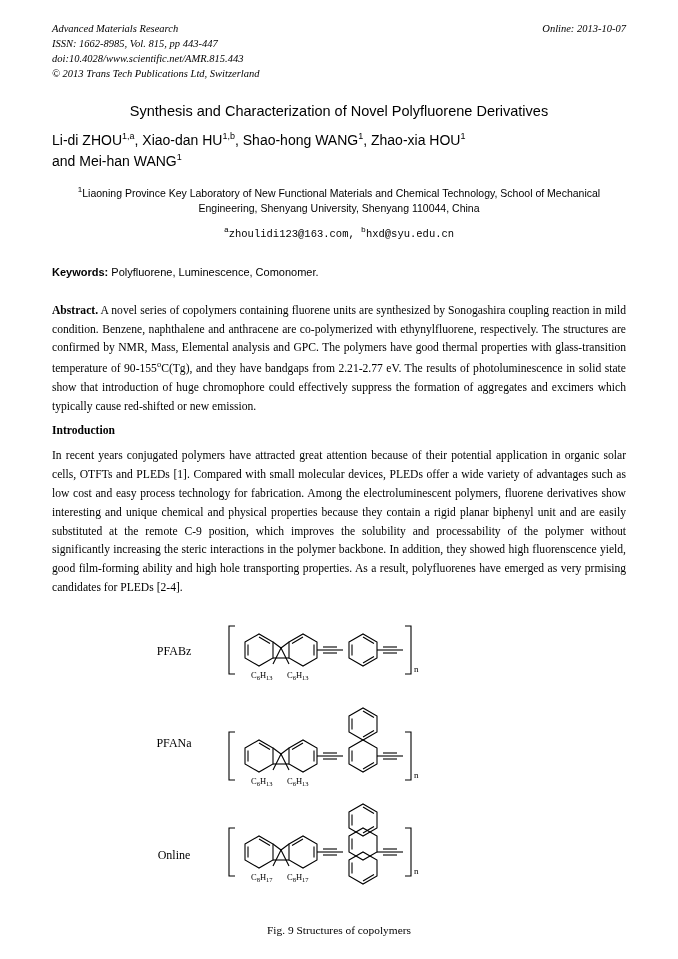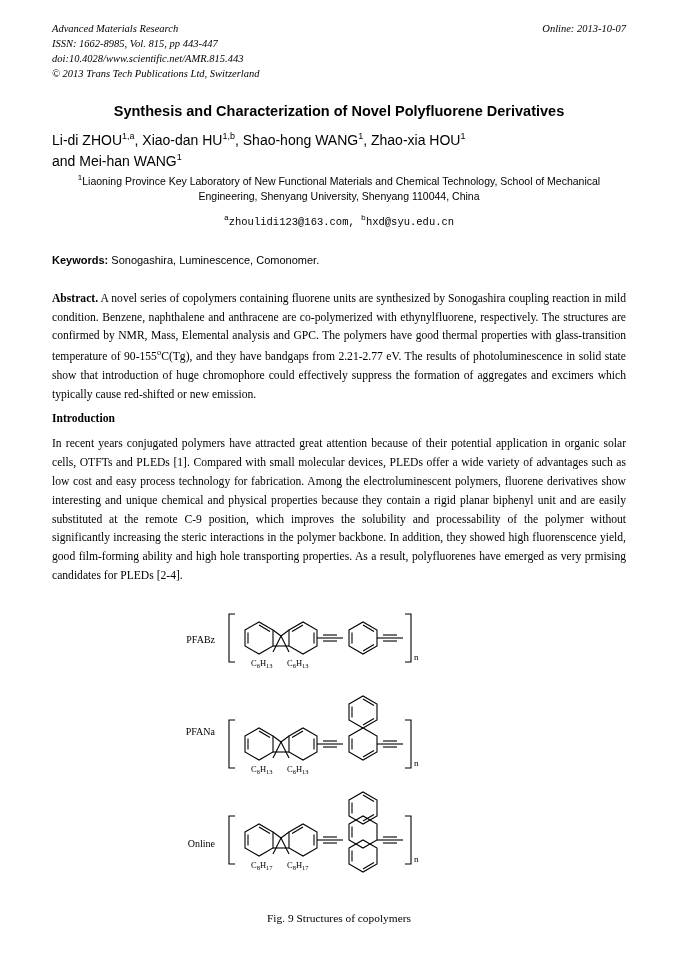--- a/index.html
+++ b/index.html
@@ -31,34 +31,34 @@
     line-height: 1.42;
   }
   .hdr-left div, .hdr-right div { white-space: nowrap; }
   .hdr-right { text-align: right; }
 
   
   .title {
     margin-top: 20px;
     text-align: center;
     font-family: "Liberation Sans", sans-serif;
-    font-weight: bold;
+    font-weight: normal;
     font-size: 14.5px;
     line-height: 1.3;
   }
   .authors {
     margin-top: 10px;
     text-align: left;
     font-family: "Liberation Sans", sans-serif;
     font-size: 14px;
     line-height: 1.5;
   }
   .authors sup { font-size: 9px; vertical-align: super; }
   .affil {
-    margin-top: 0;
+    margin-top: 12px;
     text-align: center;
     font-family: "Liberation Sans", sans-serif;
     font-size: 10.5px;
     line-height: 1.45;
     padding: 0 8px;
   }
   .affil sup { font-size: 8px; vertical-align: super; }
   .emails {
     margin-top: 9px;
     text-align: center;
@@ -102,22 +102,22 @@
     align-items: center;
   }
   .scheme-row {
     position: relative;
     width: 440px;
     display: flex;
     align-items: center;
   }
   .scheme-label {
     width: 96px;
-    text-align: right;
-    font-size: 10px;
+    text-align: center;
+    font-size: 12px;
     padding-left: 14px;
     box-sizing: border-box;
   }
   .scheme-svg { display: block; }
   .fig-caption {
     margin-top: 12px;
     font-size: 11.4px;
   }
   svg text { font-family: "Liberation Serif", serif; }
 </style>
@@ -152,21 +152,21 @@
   <div class="affil">
     <sup>1</sup><span>Liaoning Province Key Laboratory of New Functional Materials and Chemical Technology, School of Mechanical Engineering, Shenyang University, Shenyang 110044, China</span>
   </div>
 
   <div class="emails">
     <sup>a</sup><span>zhoulidi123@163.com</span><span>, </span><sup>b</sup><span>hxd@syu.edu.cn</span>
   </div>
 
   <div class="keywords">
     <b>Keywords:</b>
-    <span>Sonogashira, Luminescence, Comonomer.</span>
+    <span>Polyfluorene, Luminescence, Comonomer.</span>
   </div>
 
   <div class="abstract">
     <b>Abstract.</b><span> A novel series of copolymers containing fluorene units are synthesized by Sonogashira coupling reaction in mild condition. Benzene, naphthalene and anthracene are co-polymerized with ethynylfluorene, respectively. The structures are confirmed by NMR, Mass, Elemental analysis and GPC. The polymers have good thermal properties with glass-transition temperature of 90-155</span><sup>o</sup><span>C(Tg), and they have bandgaps from 2.21-2.77 eV.   The results of photoluminescence in solid state show that introduction of huge chromophore could effectively suppress the formation of aggregates and excimers which typically cause red-shifted or new emission.</span>
   </div>
 
   <div class="sec-head">Introduction</div>
   <div class="para">In recent years conjugated polymers have attracted great attention because of their potential application in organic solar cells, OTFTs and PLEDs [1]. Compared with small molecular devices, PLEDs offer a wide variety of advantages such as low cost and easy process technology for fabrication. Among the electroluminescent polymers, fluorene derivatives show interesting and unique chemical and physical properties because they contain a rigid planar biphenyl unit and are easily substituted at the remote C-9 position, which improves the solubility and processability of the polymer without significantly increasing the steric interactions in the polymer backbone. In addition, they showed high fluorenscence yield, good film-forming ability and high hole transporting properties. As a result, polyfluorenes have emerged as very prmising candidates for PLEDs [2-4].</div>
 
   <div class="figure">

